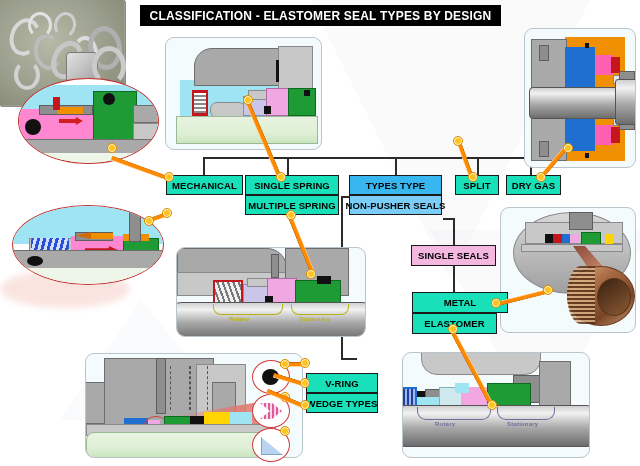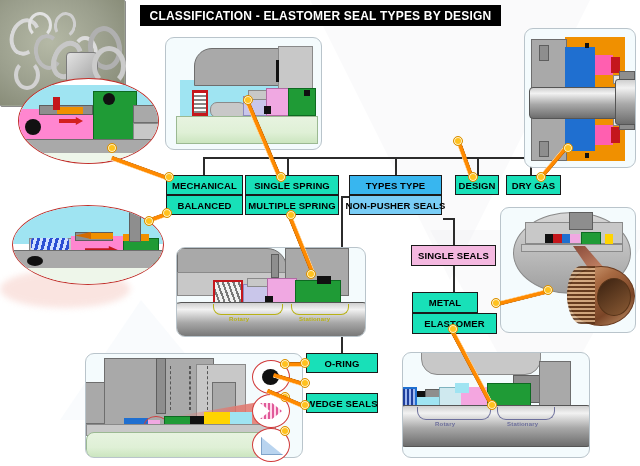--- a/index.html
+++ b/index.html
@@ -324,39 +324,38 @@
     <div class="p" style="left:7px;top:8px;width:22px;height:16px;
          background:repeating-linear-gradient(90deg,#e05a9a 0 2px,#ffd9ea 2px 4px);
          clip-path:polygon(0 0,55% 0,100% 50%,55% 100%,0 100%,45% 50%);"></div>
   </div>
   <div class="p" style="left:252px;top:428px;width:36px;height:32px;border:1.8px solid #d13b3b;border-radius:50%;background:#fff;">
     <div class="p" style="left:8px;top:8px;width:20px;height:16px;background:#b9d4ef;border:1px solid #7fa3c9;
          clip-path:polygon(0 0,100% 100%,0 100%);"></div>
   </div>
 
   <div class="lbl teal" style="left:166px;top:175px;width:77px;height:20px;">MECHANICAL</div>
-  <div class="lbl teal" style="left:166px;top:195px;width:77px;height:20px;">BALANCED</div>
 
   <div class="lbl teal" style="left:245px;top:195px;width:94px;height:20px;">MULTIPLE SPRING</div>
   <div class="lbl teal" style="left:245px;top:175px;width:94px;height:20px;">SINGLE SPRING</div>
 
   <div class="lbl blue-d" style="left:349px;top:175px;width:93px;height:20px;">TYPES TYPE</div>
   <div class="lbl blue-l" style="left:349px;top:195px;width:93px;height:20px;">NON-PUSHER SEALS</div>
 
-  <div class="lbl teal" style="left:455px;top:175px;width:44px;height:20px;">DESIGN</div>
+  <div class="lbl teal" style="left:455px;top:175px;width:44px;height:20px;">SPLIT</div>
 
   <div class="lbl teal" style="left:506px;top:175px;width:55px;height:20px;">DRY GAS</div>
 
   <div class="lbl pink" style="left:411px;top:245px;width:85px;height:21px;">SINGLE SEALS</div>
 
-  <div class="lbl teal" style="left:412px;top:292px;width:66px;height:21px;">METAL</div>
+  <div class="lbl teal" style="left:412px;top:292px;width:96px;height:21px;">METAL</div>
   <div class="lbl teal" style="left:412px;top:313px;width:85px;height:21px;">ELASTOMER</div>
 
-  <div class="lbl teal" style="left:306px;top:353px;width:72px;height:20px;">O-RING</div>
-  <div class="lbl teal" style="left:306px;top:393px;width:72px;height:20px;">WEDGE SEALS</div>
+  <div class="lbl teal" style="left:306px;top:373px;width:72px;height:20px;">V-RING</div>
+  <div class="lbl teal" style="left:306px;top:393px;width:72px;height:20px;">WEDGE TYPES</div>
 
   <div class="lead" style="left:168px;top:176px;width:60px;transform:rotate(200deg);"></div>
   <div class="dot" style="left:164px;top:172px;"></div>
   <div class="dot" style="left:107px;top:143px;"></div>
 
   <div class="lead" style="left:166px;top:212px;width:22px;transform:rotate(160deg);"></div>
   <div class="dot" style="left:162px;top:208px;"></div>
   <div class="dot" style="left:144px;top:216px;"></div>
 
   <div class="lead" style="left:280px;top:176px;width:85px;transform:rotate(-113deg);"></div>

